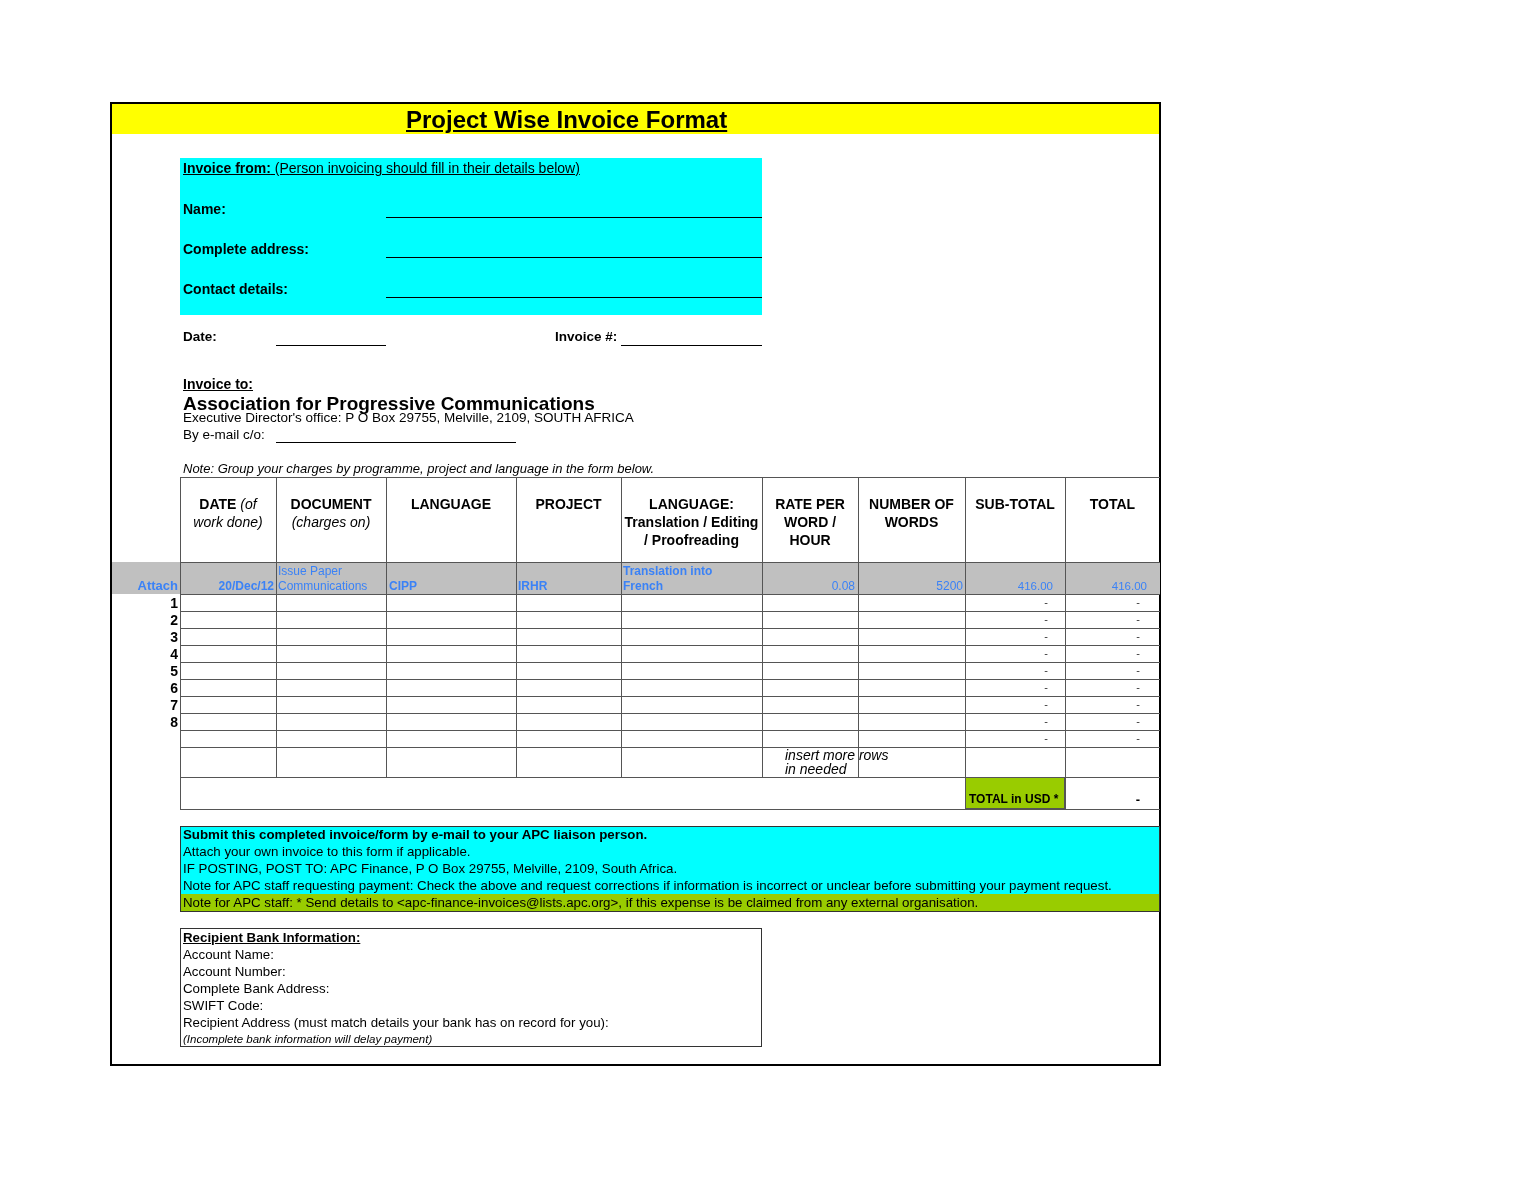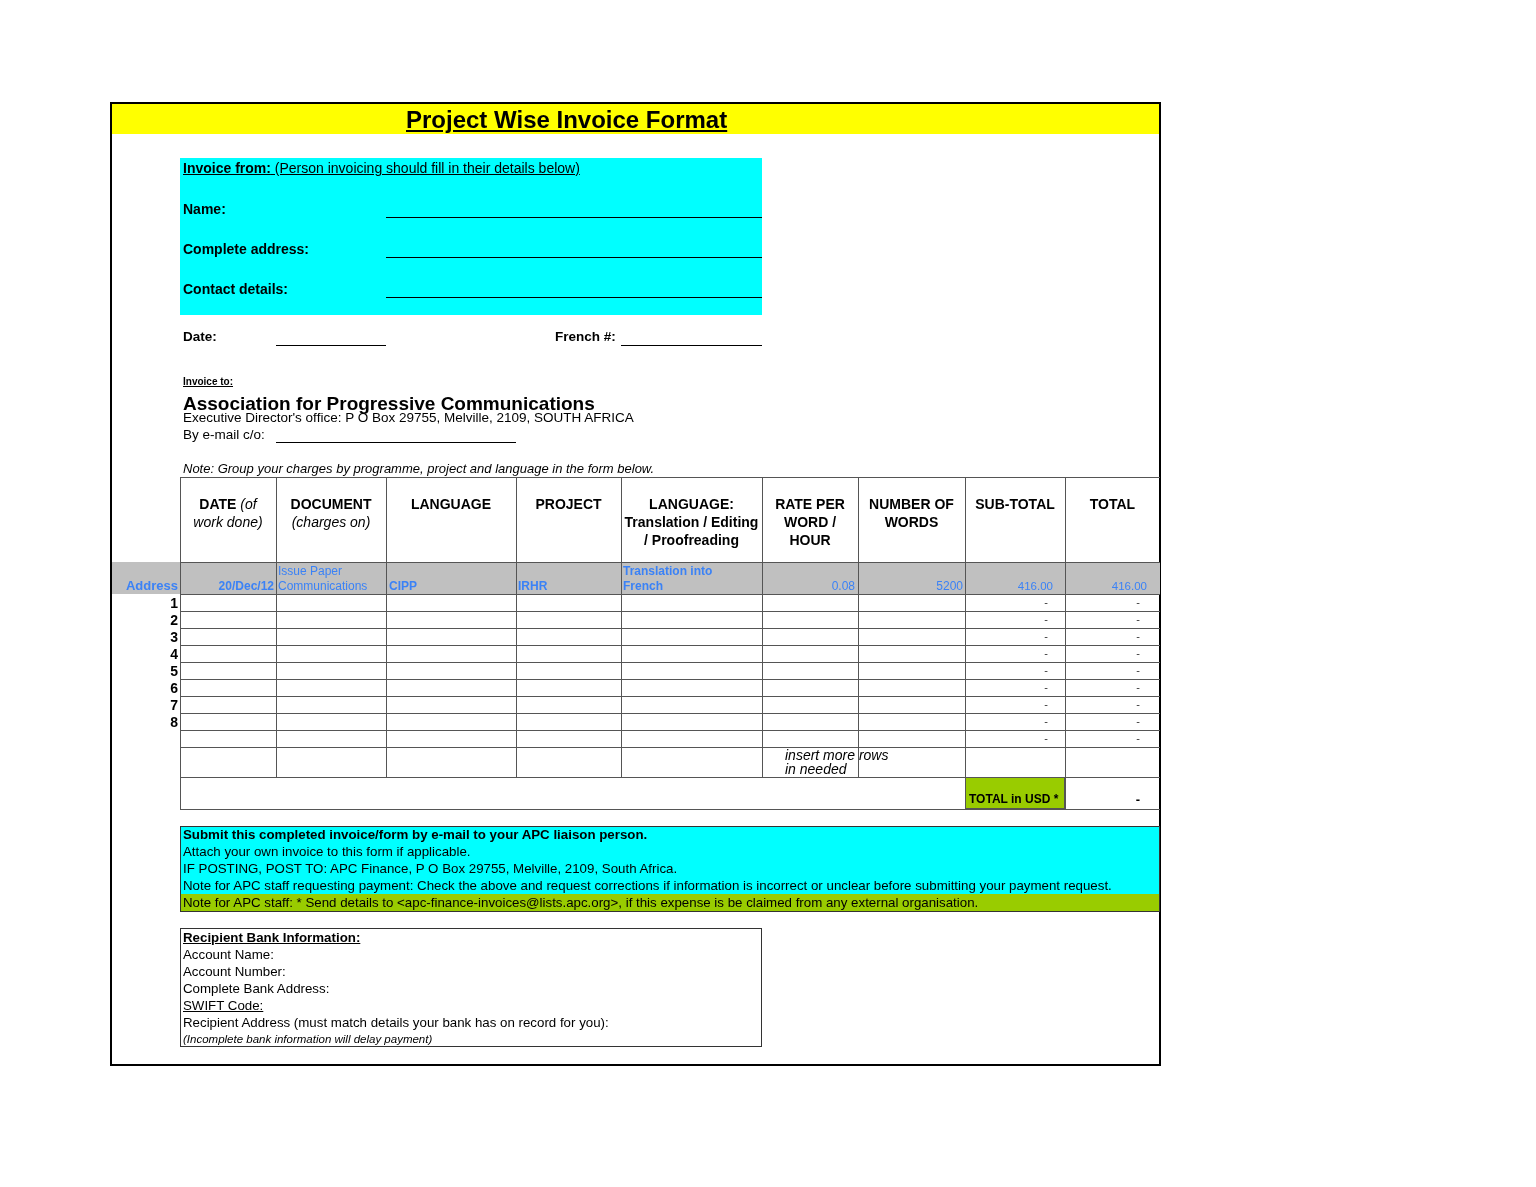--- a/index.html
+++ b/index.html
@@ -64,24 +64,24 @@
 <div class="abs from-line" style="top:217px;"></div>
 
 <div class="abs lbl-b" style="left:183px;top:241px;">Complete address:</div>
 <div class="abs from-line" style="top:257px;"></div>
 
 <div class="abs lbl-b" style="left:183px;top:281px;">Contact details:</div>
 <div class="abs from-line" style="top:297px;"></div>
 
 <div class="abs lbl-b" style="left:183px;top:329px;font-size:13.5px;">Date:</div>
 <div class="abs blank-line" style="left:276px;top:345px;width:110px;"></div>
-<div class="abs lbl-b" style="left:555px;top:329px;font-size:13.5px;">French #:</div>
+<div class="abs lbl-b" style="left:555px;top:329px;font-size:13.5px;">Invoice #:</div>
 <div class="abs blank-line" style="left:621px;top:345px;width:141px;"></div>
 
-<div class="abs lbl-b u" style="left:183px;top:376px;font-size:10px;">Invoice to:</div>
+<div class="abs lbl-b u" style="left:183px;top:376px;font-size:14px;">Invoice to:</div>
 <div class="abs lbl-b" style="left:183px;top:393px;font-size:19px;white-space:nowrap;">Association for Progressive Communications</div>
 <div class="abs txt14" style="left:183px;top:410px;font-size:13.5px;">Executive Director's office: P O Box 29755, Melville, 2109, SOUTH AFRICA</div>
 <div class="abs txt14" style="left:183px;top:427px;font-size:13.5px;">By e-mail c/o:</div>
 <div class="abs blank-line" style="left:276px;top:442px;width:240px;"></div>
 
 <div class="abs txt14 ital" style="left:183px;top:461px;font-size:13px;">Note: Group your charges by programme, project and language in the form below.</div>
 
 <div class="abs" id="example-band"></div>
 
 <div class="abs hline" style="left:180px;top:477px;width:980px;"></div>
@@ -129,21 +129,21 @@
   <span>WORD /</span><br>
   <span>HOUR</span>
 </div>
 <div class="abs th" style="left:858px;top:495px;width:107px;">
   <span>NUMBER OF</span><br>
   <span>WORDS</span>
 </div>
 <div class="abs th" style="left:965px;top:495px;width:100px;">SUB-TOTAL</div>
 <div class="abs th" style="left:1065px;top:495px;width:95px;">TOTAL</div>
 
-<div class="abs ex exb" style="left:112px;top:578px;width:66px;text-align:right;font-size:13px;">Address</div>
+<div class="abs ex exb" style="left:112px;top:578px;width:66px;text-align:right;font-size:13px;">Attach</div>
 <div class="abs ex exb" style="left:180px;top:578px;width:94px;text-align:right;">20/Dec/12</div>
 <div class="abs ex" style="left:278px;top:563px;">Issue Paper</div>
 <div class="abs ex" style="left:278px;top:578px;">Communications</div>
 <div class="abs ex exb" style="left:389px;top:578px;">CIPP</div>
 <div class="abs ex exb" style="left:518px;top:578px;">IRHR</div>
 <div class="abs ex exb" style="left:623px;top:563px;">Translation into</div>
 <div class="abs ex exb" style="left:623px;top:578px;">French</div>
 <div class="abs ex" style="left:762px;top:578px;width:93px;text-align:right;">0.08</div>
 <div class="abs ex" style="left:858px;top:578px;width:105px;text-align:right;">5200</div>
 <div class="abs ex" style="left:965px;top:578px;width:88px;text-align:right;font-size:11.5px;">416.00</div>
@@ -192,15 +192,15 @@
 <div class="abs note-line" style="left:183px;top:843px;">Attach your own invoice to this form if applicable.</div>
 <div class="abs note-line" style="left:183px;top:860px;">IF POSTING, POST TO: APC Finance, P O Box 29755, Melville, 2109, South Africa.</div>
 <div class="abs note-line" style="left:183px;top:877px;">Note for APC staff requesting payment: Check the above and request corrections if information is incorrect or unclear before submitting your payment request.</div>
 <div class="abs note-line" style="left:183px;top:894px;">Note for APC staff: * Send details to &lt;apc-finance-invoices@lists.apc.org&gt;, if this expense is be claimed from any external organisation.</div>
 
 <div class="abs" id="bank-box"></div>
 <div class="abs bank-line u" style="left:183px;top:929px;font-weight:bold;">Recipient Bank Information:</div>
 <div class="abs bank-line" style="left:183px;top:946px;">Account Name:</div>
 <div class="abs bank-line" style="left:183px;top:963px;">Account Number:</div>
 <div class="abs bank-line" style="left:183px;top:980px;">Complete Bank Address:</div>
-<div class="abs bank-line" style="left:183px;top:997px;text-decoration:underline;">SWIFT Code:</div>
+<div class="abs bank-line" style="left:183px;top:997px;">SWIFT Code:</div>
 <div class="abs bank-line" style="left:183px;top:1014px;">Recipient Address (must match details your bank has on record for you):</div>
 <div class="abs bank-line ital" style="left:183px;top:1031px;font-size:11.5px;">(Incomplete bank information will delay payment)</div>
 
 </body></html>

